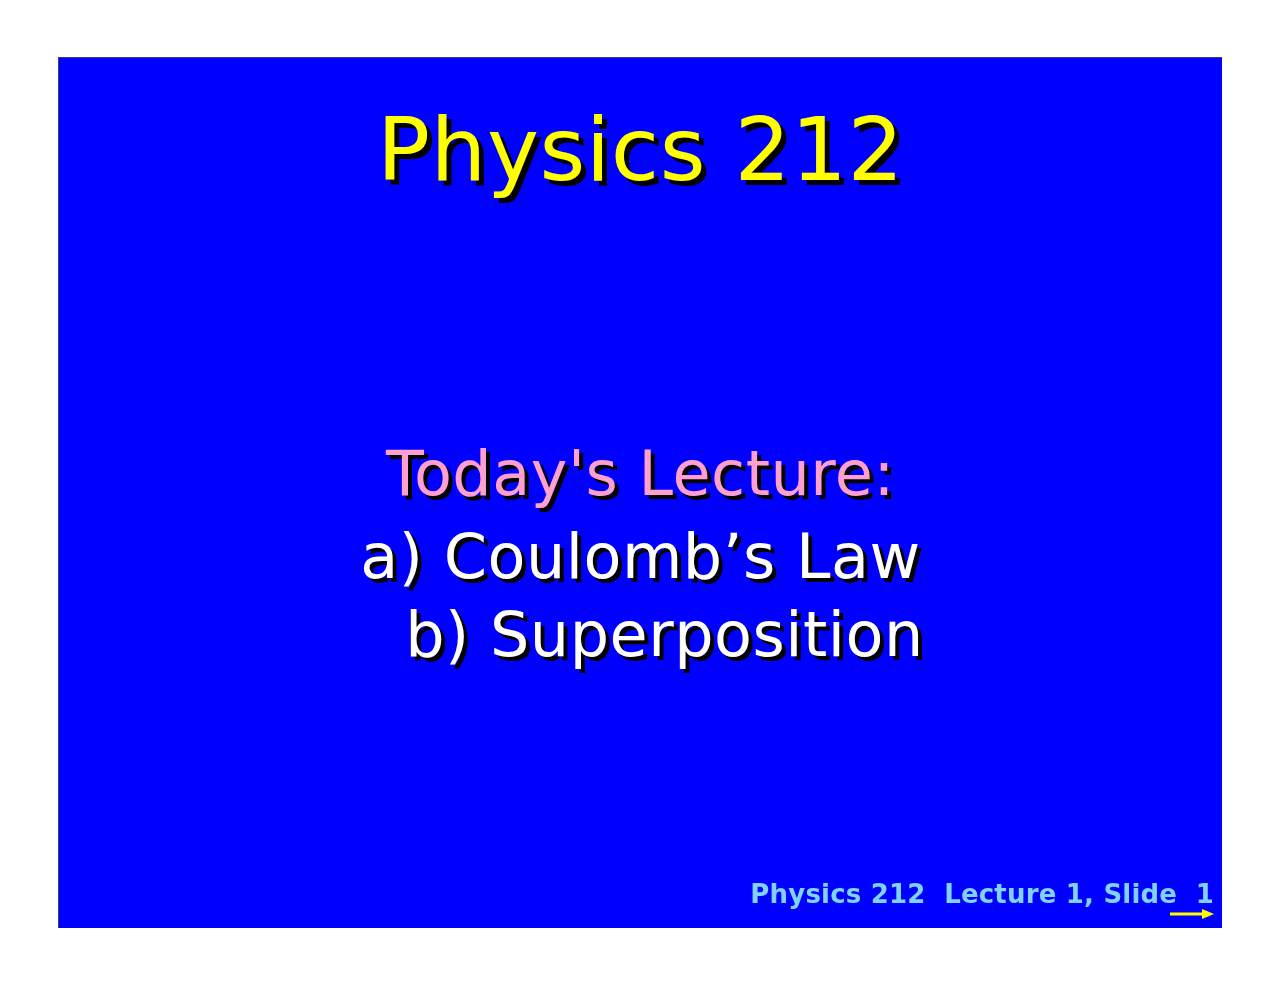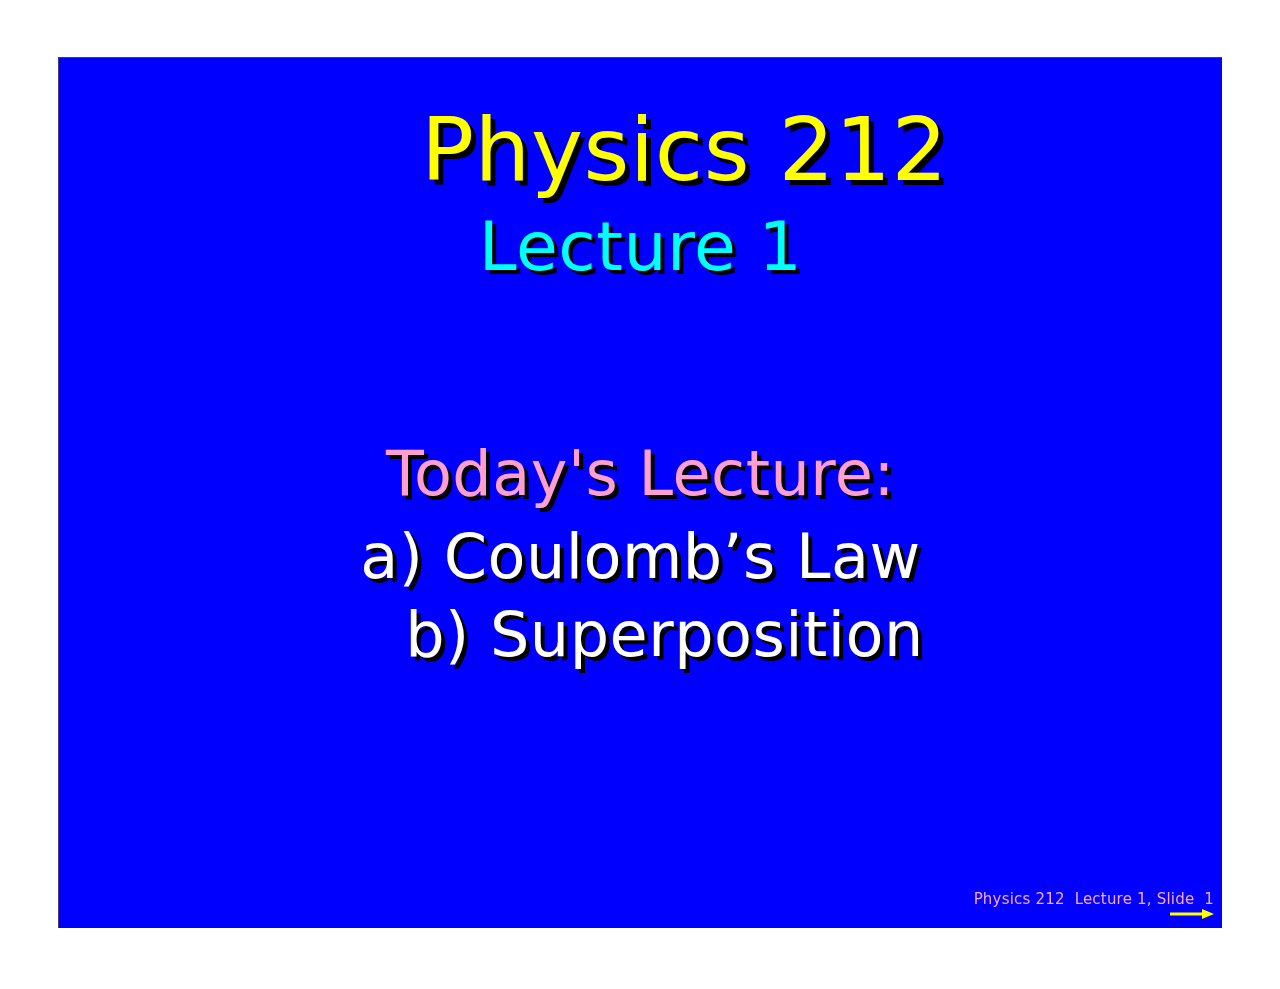--- a/index.html
+++ b/index.html
@@ -41,21 +41,20 @@
     letter-spacing: 0.5px;
     line-height: 1;
   }
 
   
   #title-main {
     top: 48px;
     font-size: 88px;
     color: #ffff00;
     text-shadow: 5px 5px 0 #000000;
-    padding-left: 44px;
   }
   #title-sub {
     top: 155px;
     font-size: 68px;
     color: #00ffff;
     text-shadow: 4px 4px 0 #000000;
   }
 
   
   #concepts-heading {
@@ -82,42 +81,41 @@
   #footer {
     position: absolute;
     right: 8px;
     bottom: 8px;
     text-align: right;
     line-height: 1;
   }
   #footer-text {
     display: block;
     font-family: "DejaVu Sans", "Liberation Sans", sans-serif;
-    font-size: 15px;
-    font-weight: 400;
-    color: #f9a8d4;
+    font-size: 26px;
+    font-weight: 700;
+    color: #7dd3fc;
     white-space: pre;
     letter-spacing: 0.2px;
   }
   #footer-arrow {
     display: block;
     margin-top: 1px;
     margin-left: auto;
     width: 44px;
     height: 12px;
   }
 </style>
 </head>
 <body>
 
 <div id="slide">
 
   <div class="line" id="title-main">Physics 212</div>
 
-  <div class="line" id="title-sub">Lecture 1</div>
 
   <div class="line" id="concepts-heading">Today's Lecture:</div>
 
   <div class="line" id="concept-a">a) Coulomb’s Law</div>
 
   <div class="line" id="concept-b">b) Superposition</div>
 
   <div id="footer">
     <span id="footer-text">Physics 212  Lecture 1, Slide  1</span>
     <svg id="footer-arrow" viewBox="0 0 44 12">

